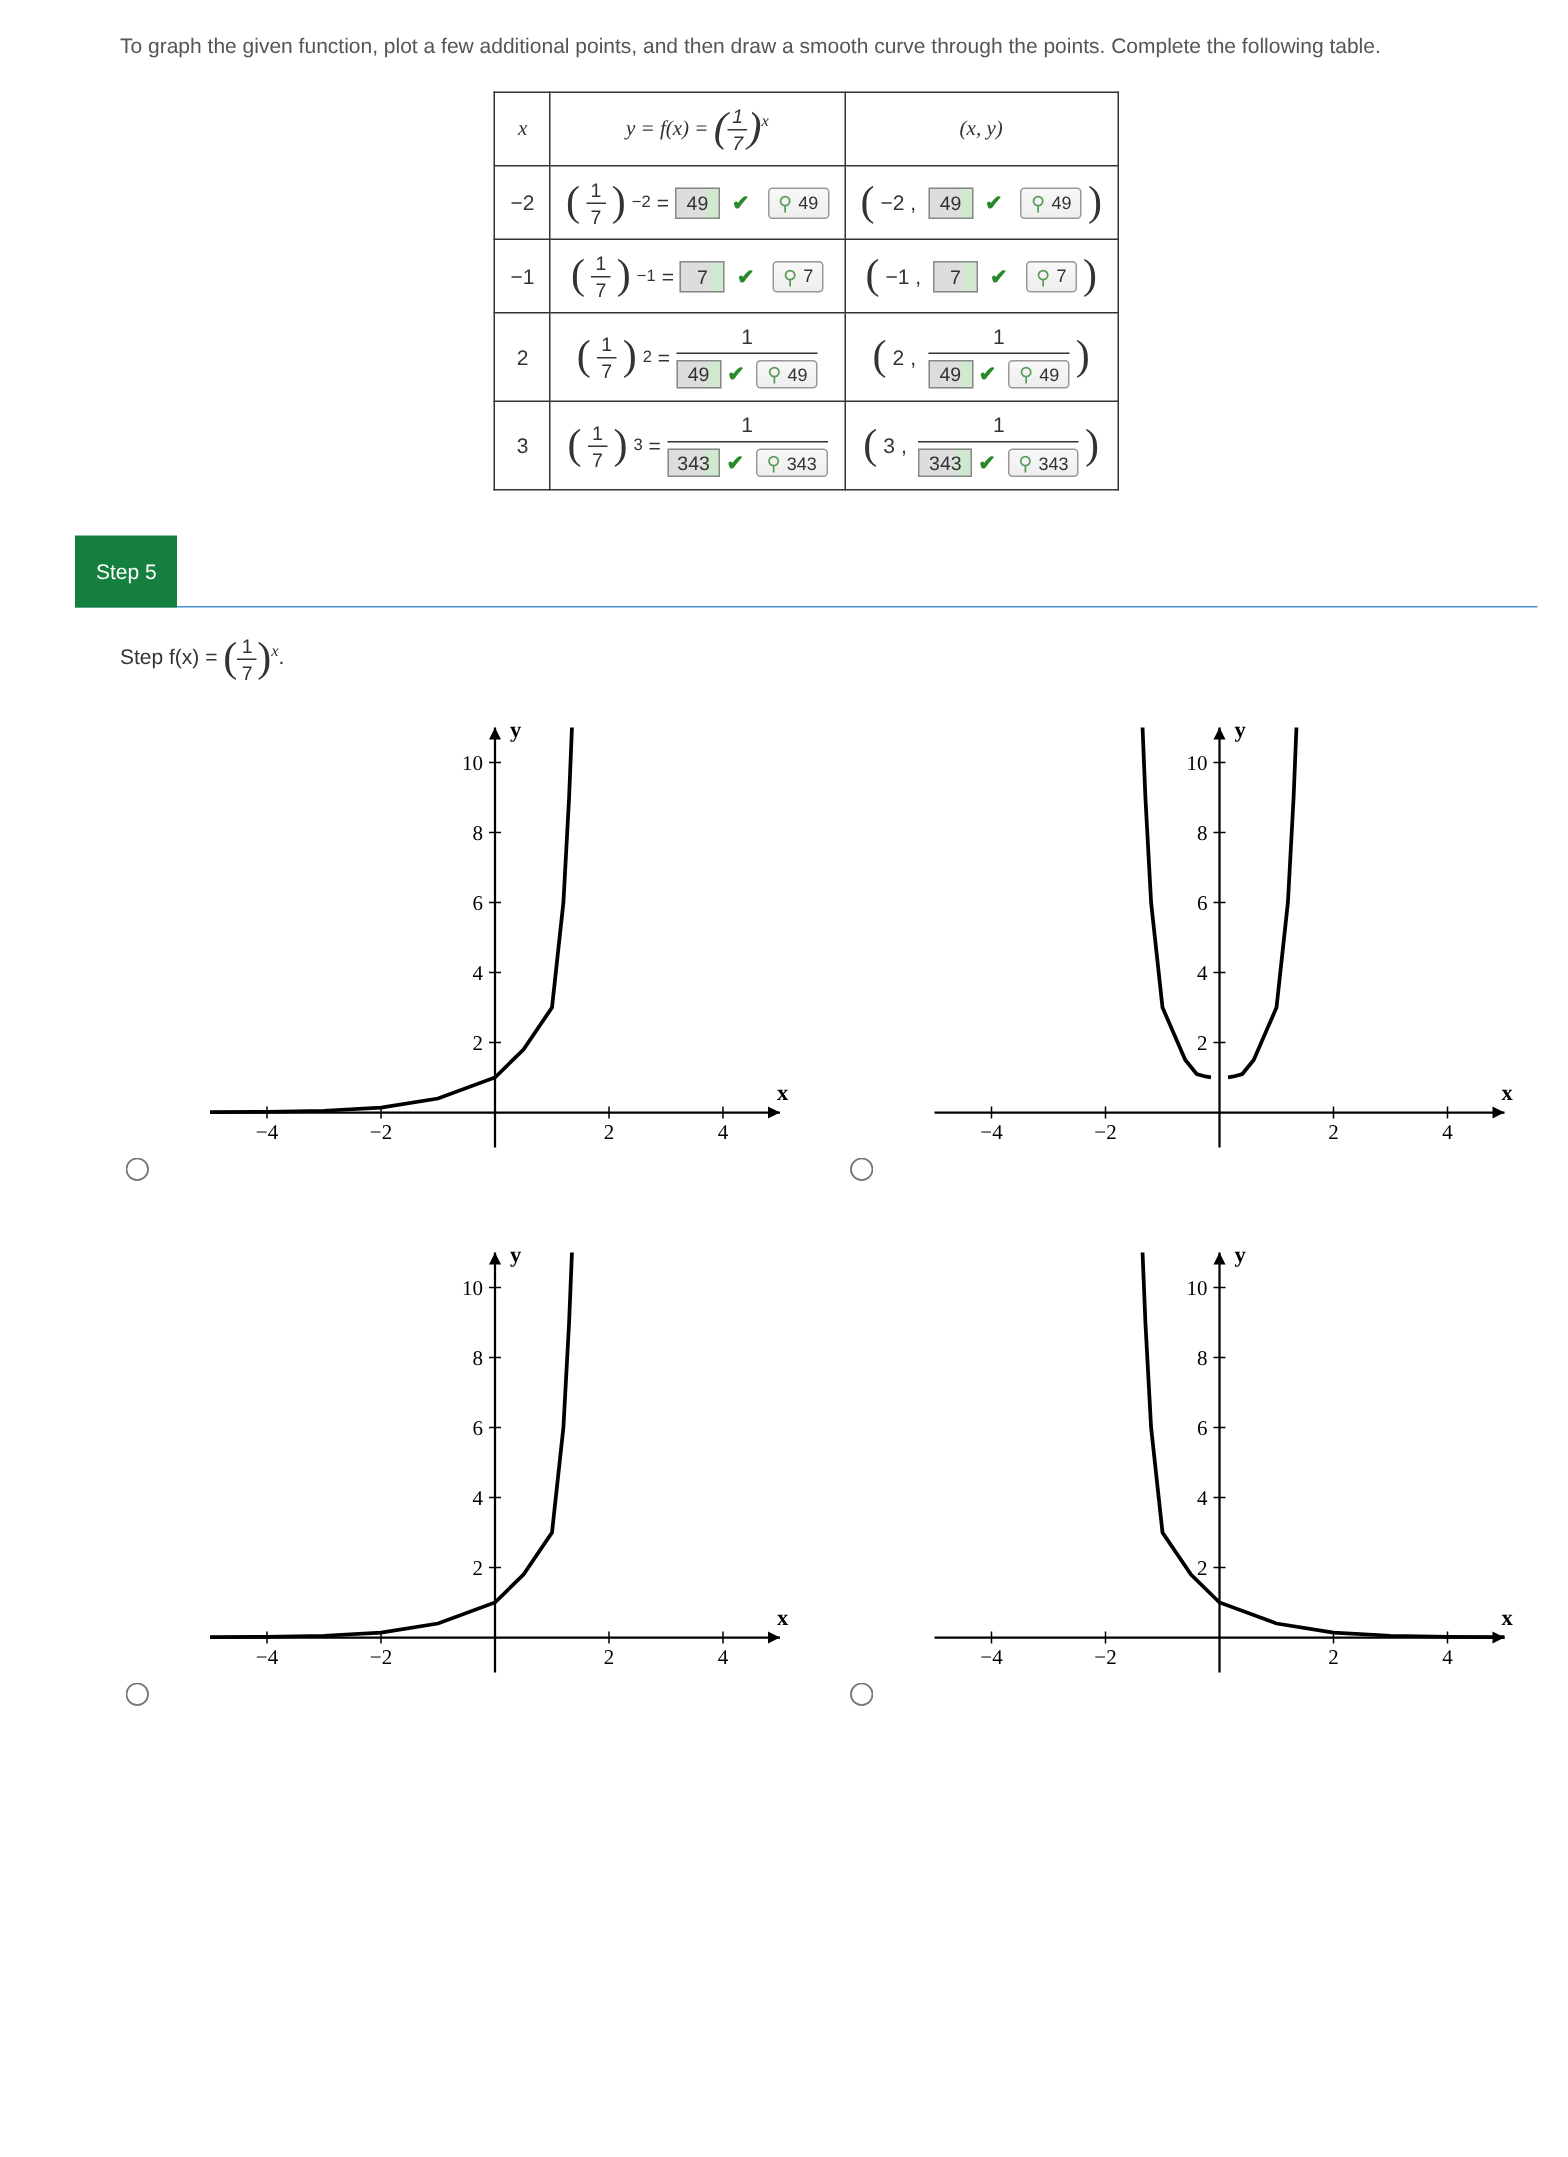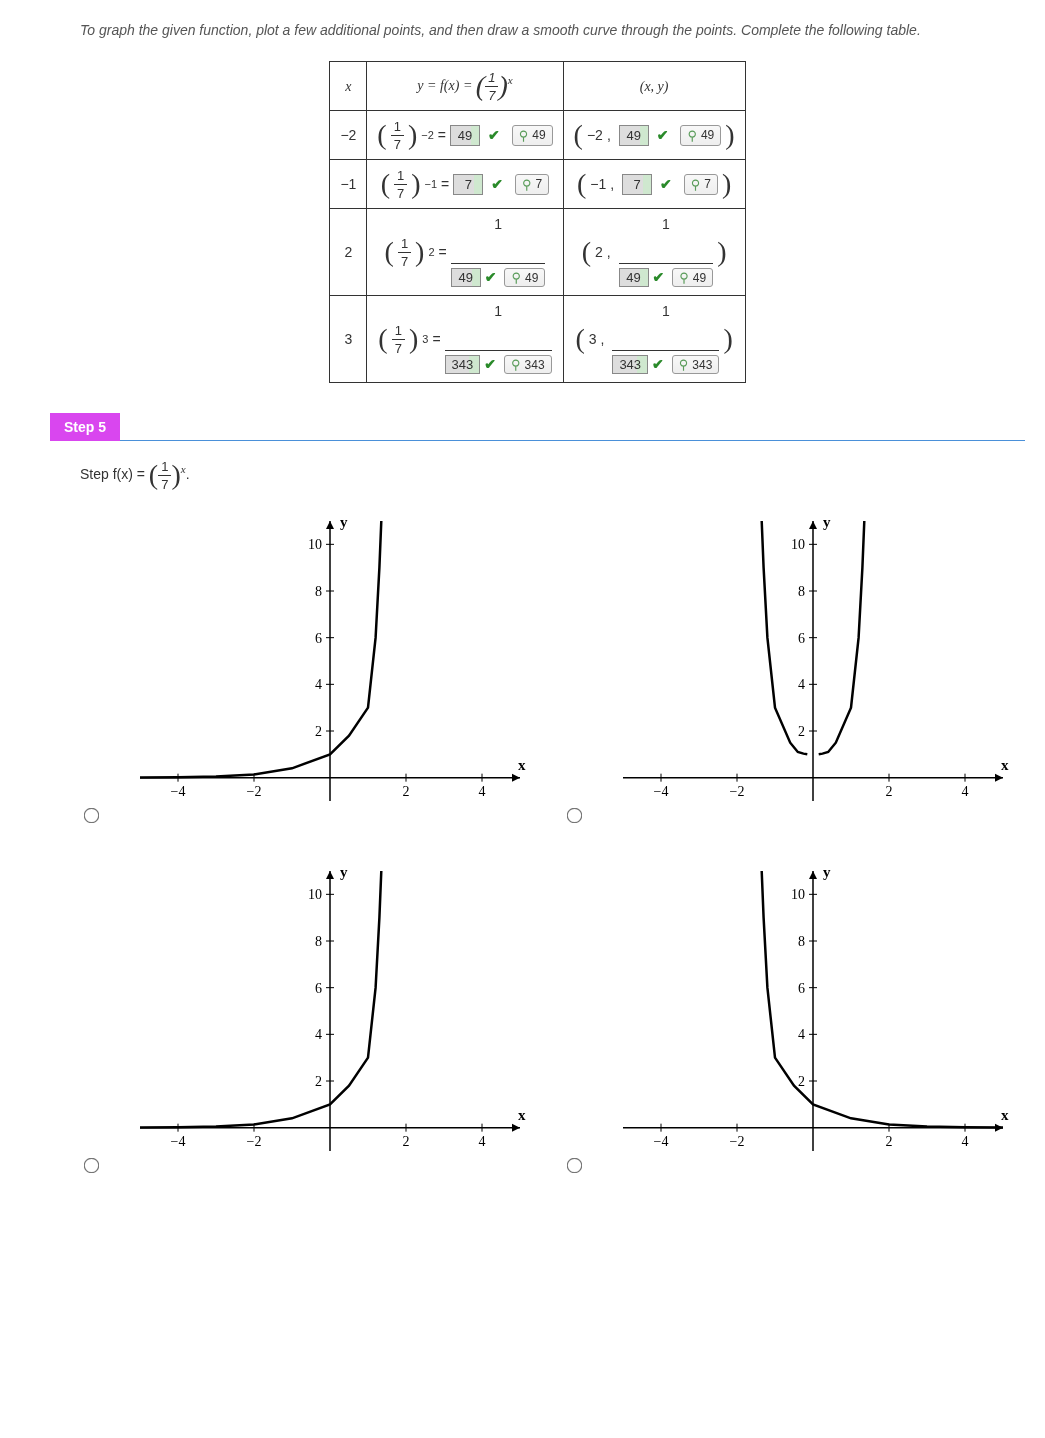--- a/index.html
+++ b/index.html
@@ -9,21 +9,20 @@
     color: #333;
     margin: 0;
     padding: 20px 20px 20px 50px;
     background: #fff;
   }
   .instruction {
     max-width: 960px;
     line-height: 1.5;
     margin: 0 30px 20px 30px;
     color: #555;
-    font-style: italic;
   }
   .data-table {
     border-collapse: collapse;
     margin: 0 auto 30px auto;
   }
   .data-table td, .data-table th {
     border: 1px solid #333;
     padding: 8px 10px;
     text-align: center;
     vertical-align: middle;
@@ -70,24 +69,24 @@
   .fraction .num { display: block; border-bottom: 1px solid #333; padding: 0 3px 2px 3px;}
   .fraction .den { display: block; padding: 2px 3px 0 3px;}
   .paren {
     font-size: 28px;
     vertical-align: middle;
     font-family: 'Times New Roman', serif;
   }
   .sup { font-size: 11px; vertical-align: super; }
   .math { font-family: 'Times New Roman', serif; font-style: italic;}
   .step-header {
-    background: #d946ef;
+    background: #15803d;
     color: #fff;
-    font-weight: bold;
-    padding: 6px 14px;
+    font-weight: normal;
+    padding: 16px 14px;
     display: inline-block;
     position: relative;
     margin-bottom: 0;
   }
   .step-line {
     height: 1px;
     background: #4a90d9;
     margin-top: -1px;
     margin-bottom: 18px;
   }
@@ -102,21 +101,21 @@
   .chart-cell svg { display: block; }
   .radio-wrap {
     position: absolute;
     left: 0;
     bottom: 6px;
   }
   .radio-wrap input { transform: scale(1.2); }
   .cell-content { display:flex; align-items:center; justify-content:center; gap:4px; flex-wrap:wrap;}
   .frac-answer { display:inline-block; text-align:center; line-height:1; }
   .frac-answer .fnum { display:block; padding-bottom:4px;}
-  .frac-answer .fline { display:block; border-top:1px solid #333; padding-top:4px;margin-top:28px;}
+  .frac-answer .fline { display:block; border-top:1px solid #333; padding-top:4px;}
 </style>
 </head>
 <body>
 
 
 
 <div class="instruction">To graph the given function, plot a few additional points, and then draw a smooth curve through the points. Complete the following table.</div>
 
 <table class="data-table">
   <tbody>

